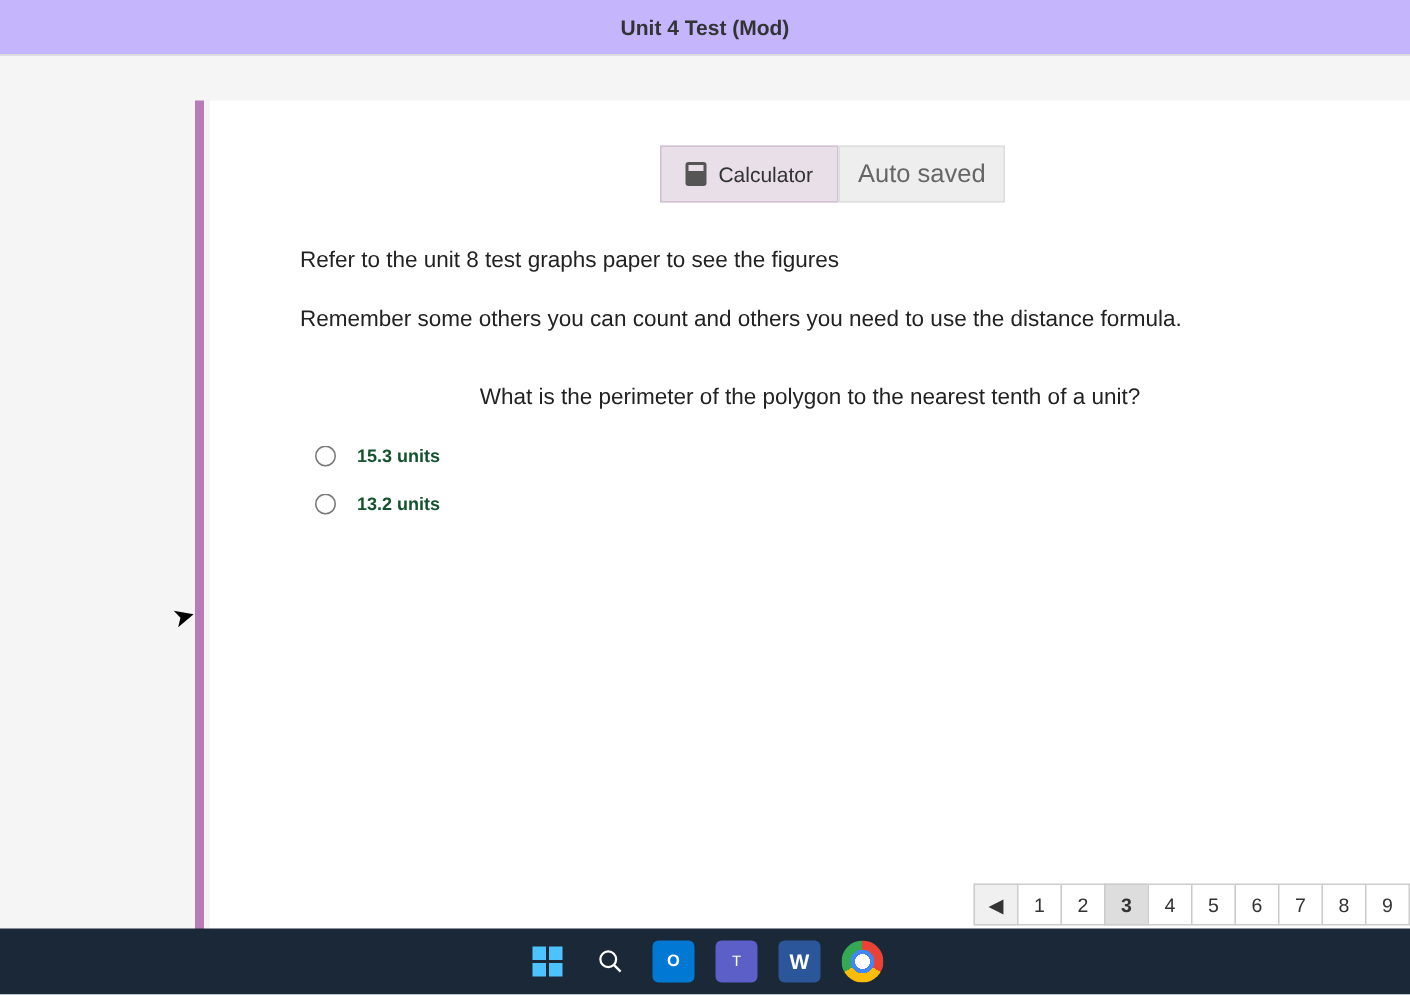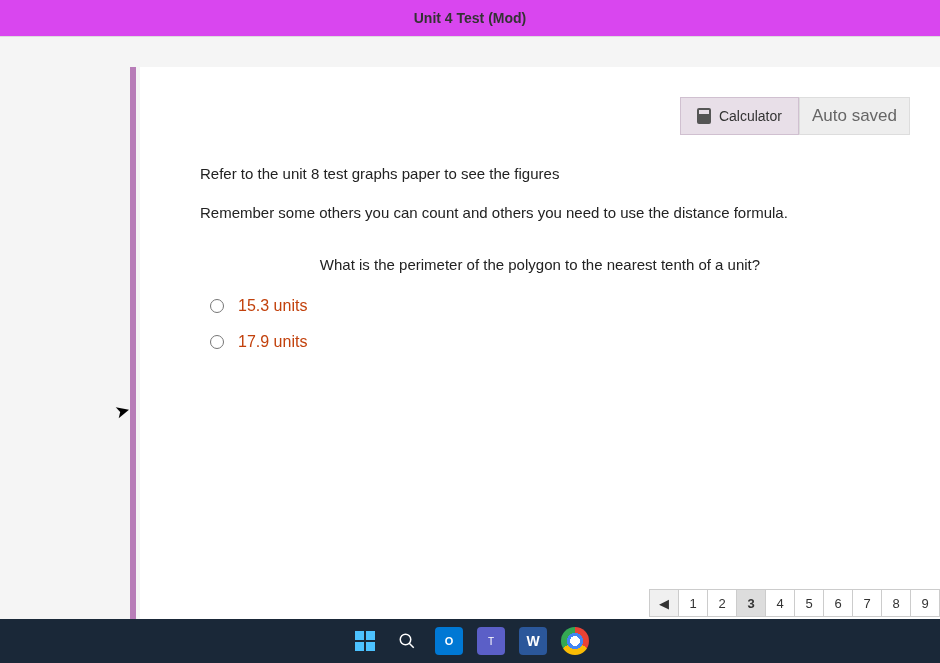--- a/index.html
+++ b/index.html
@@ -5,21 +5,21 @@
     * { margin: 0; padding: 0; box-sizing: border-box; }
     body {
       font-family: Arial, Helvetica, sans-serif;
       background: #f5f5f5;
       width: 940px;
       height: 663px;
       overflow: hidden;
       position: relative;
     }
     .title-bar {
-      background: #d946ef;
+      background: #c4b5fd;
       text-align: center;
       padding: 10px 0;
       font-size: 14px;
       font-weight: 600;
       color: #333;
       border-bottom: 1px solid #ddd;
     }
     .content-wrapper {
       position: relative;
       padding: 30px 0 0 140px;
@@ -34,21 +34,21 @@
       background: #b87db8;
     }
     .question-panel {
       background: #fff;
       padding: 30px 30px 20px 60px;
       position: relative;
       min-height: 100%;
     }
     .top-row {
       display: flex;
-      justify-content: flex-end;
+      justify-content: center;
       align-items: flex-start;
       margin-bottom: 28px;
     }
     .calculator-btn {
       background: #e8dfe8;
       border: 1px solid #d0c0d0;
       padding: 10px 16px;
       font-size: 14px;
       color: #333;
       cursor: pointer;
@@ -99,23 +99,23 @@
       gap: 14px;
       margin-bottom: 18px;
       cursor: pointer;
     }
     .option-row input[type="radio"] {
       width: 14px;
       height: 14px;
       cursor: pointer;
     }
     .option-row label {
-      font-size: 16px;
-      font-weight: 400;
-      color: #c2410c;
+      font-size: 12px;
+      font-weight: 700;
+      color: #14532d;
       cursor: pointer;
     }
     .pagination {
       position: absolute;
       bottom: 46px;
       right: 0;
       display: flex;
       align-items: stretch;
       background: #fff;
     }
@@ -210,21 +210,21 @@
       <p>Remember some others you can count and others you need to use the distance formula.</p>
       <p class="prompt">What is the perimeter of the polygon to the nearest tenth of a unit?</p>
 
       <div class="options">
         <div class="option-row">
           <input type="radio" name="ans" style="">
           <label>15.3 units</label>
         </div>
         <div class="option-row">
           <input type="radio" name="ans" style="">
-          <label>17.9 units</label>
+          <label>13.2 units</label>
         </div>
       </div>
     </div>
 
   </div>
 </div>
 
 <div class="pagination">
   <div class="page-arrow">◀</div>
   <div class="page-num">1</div>

